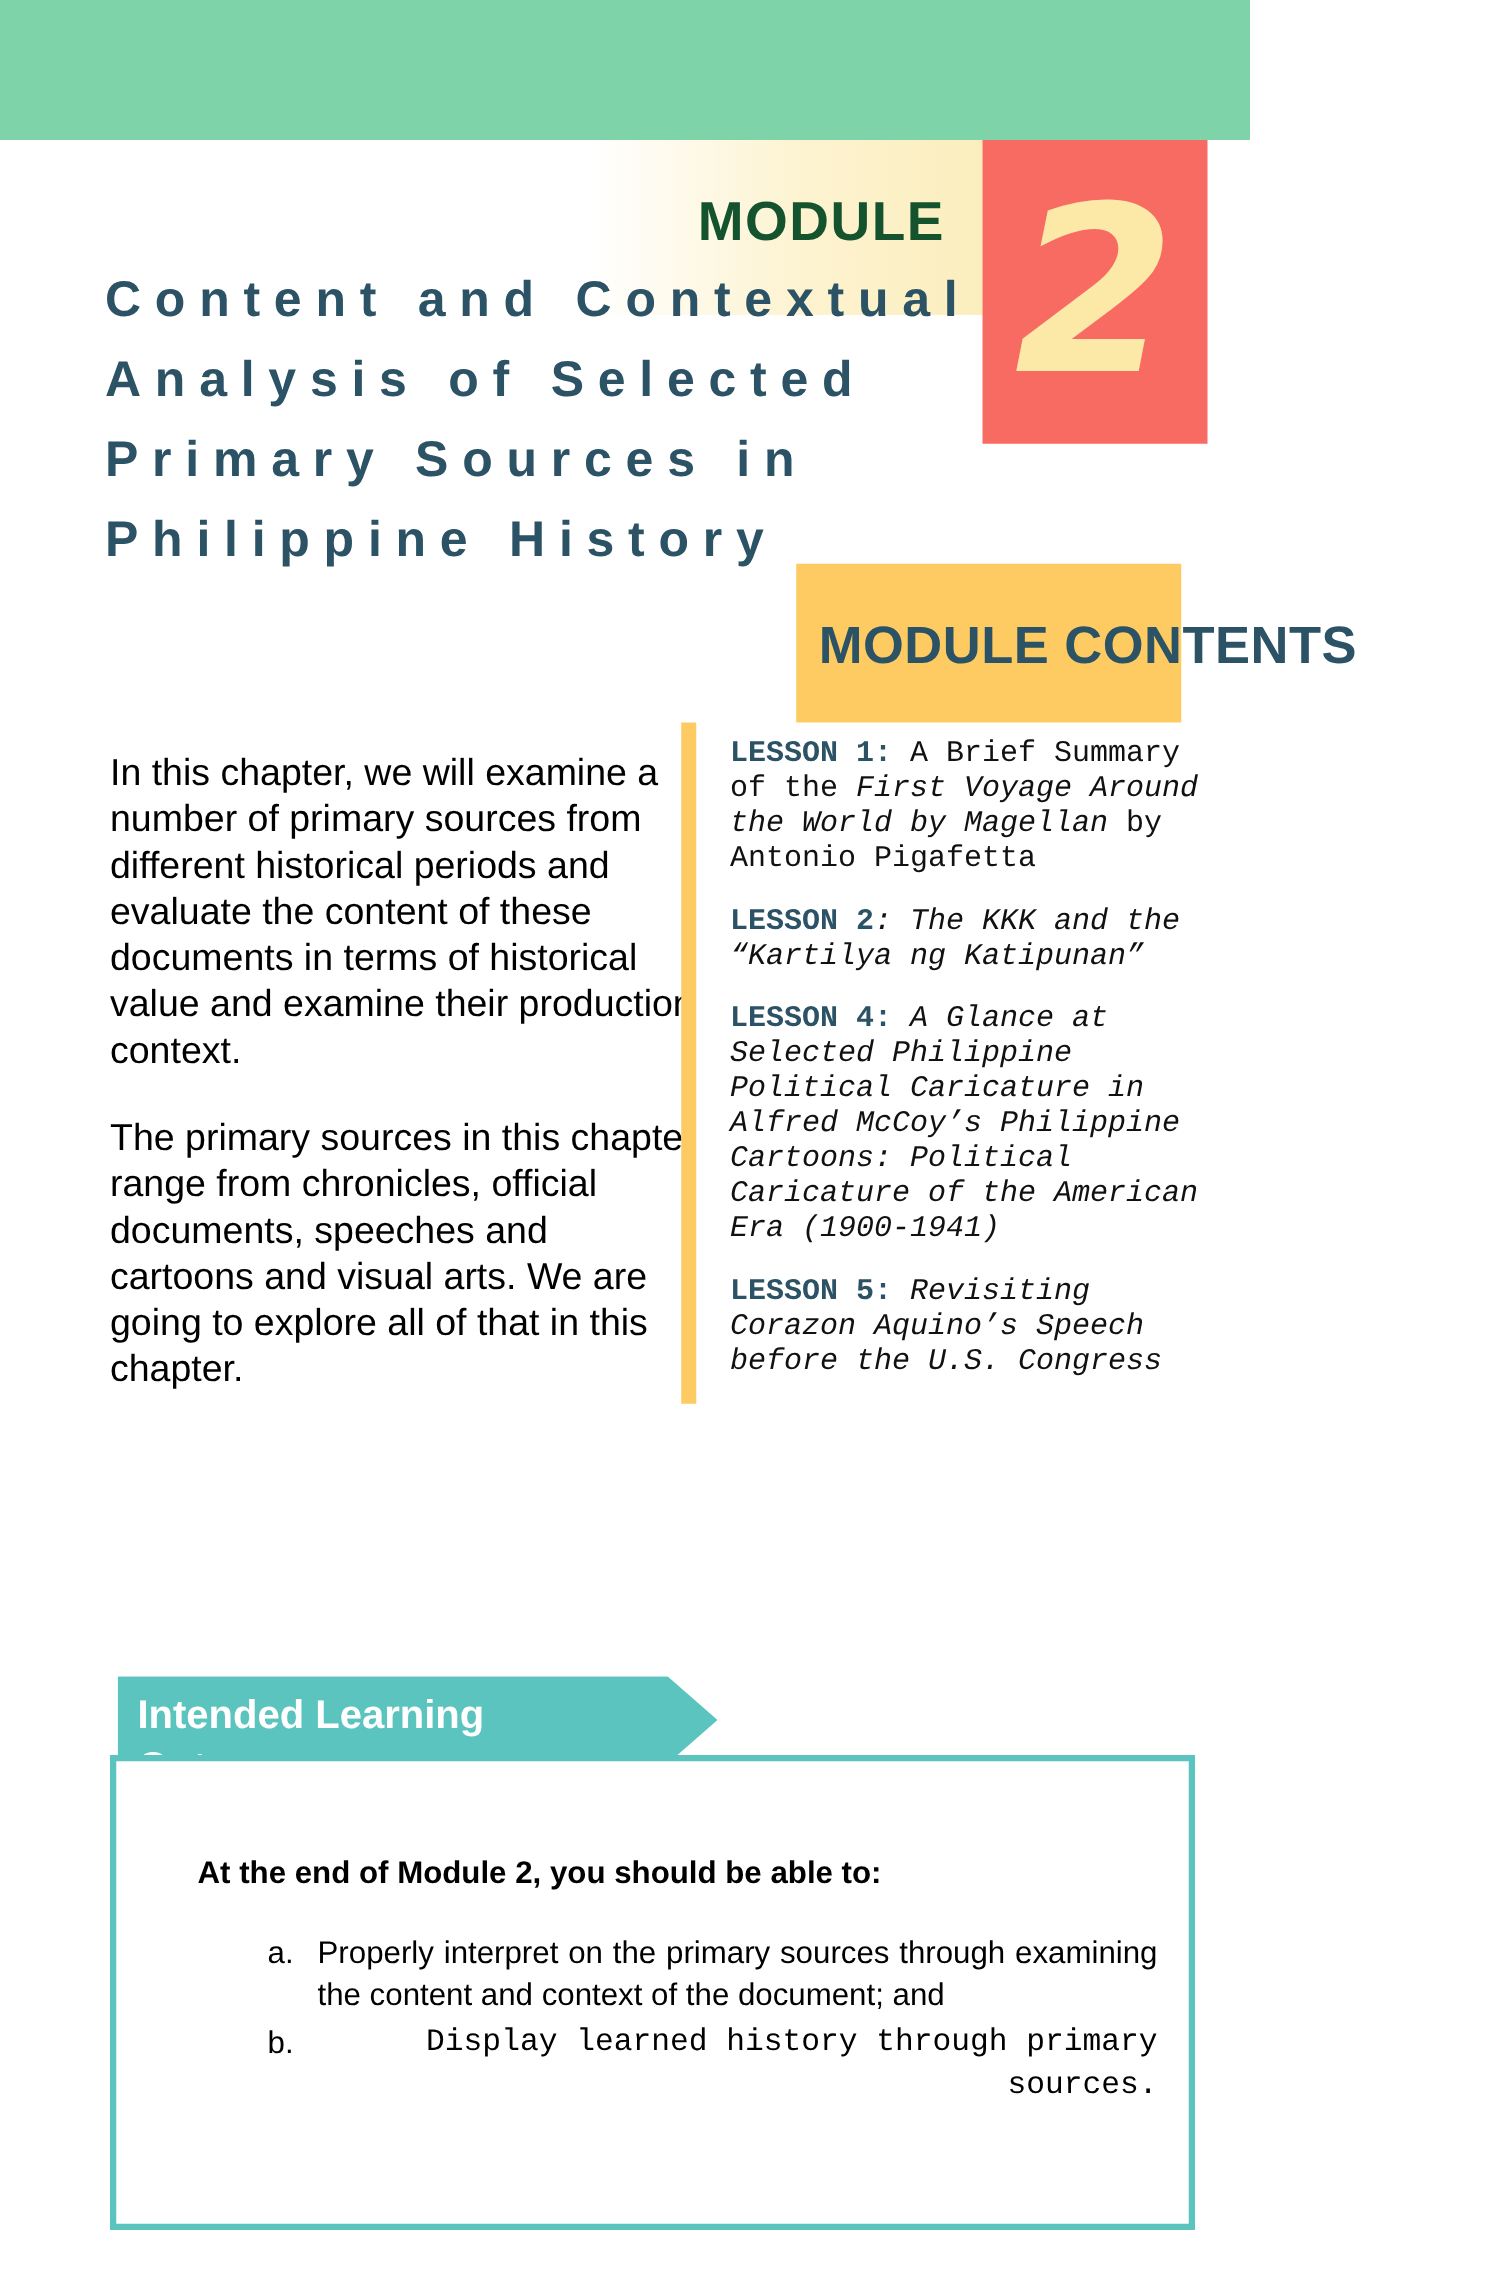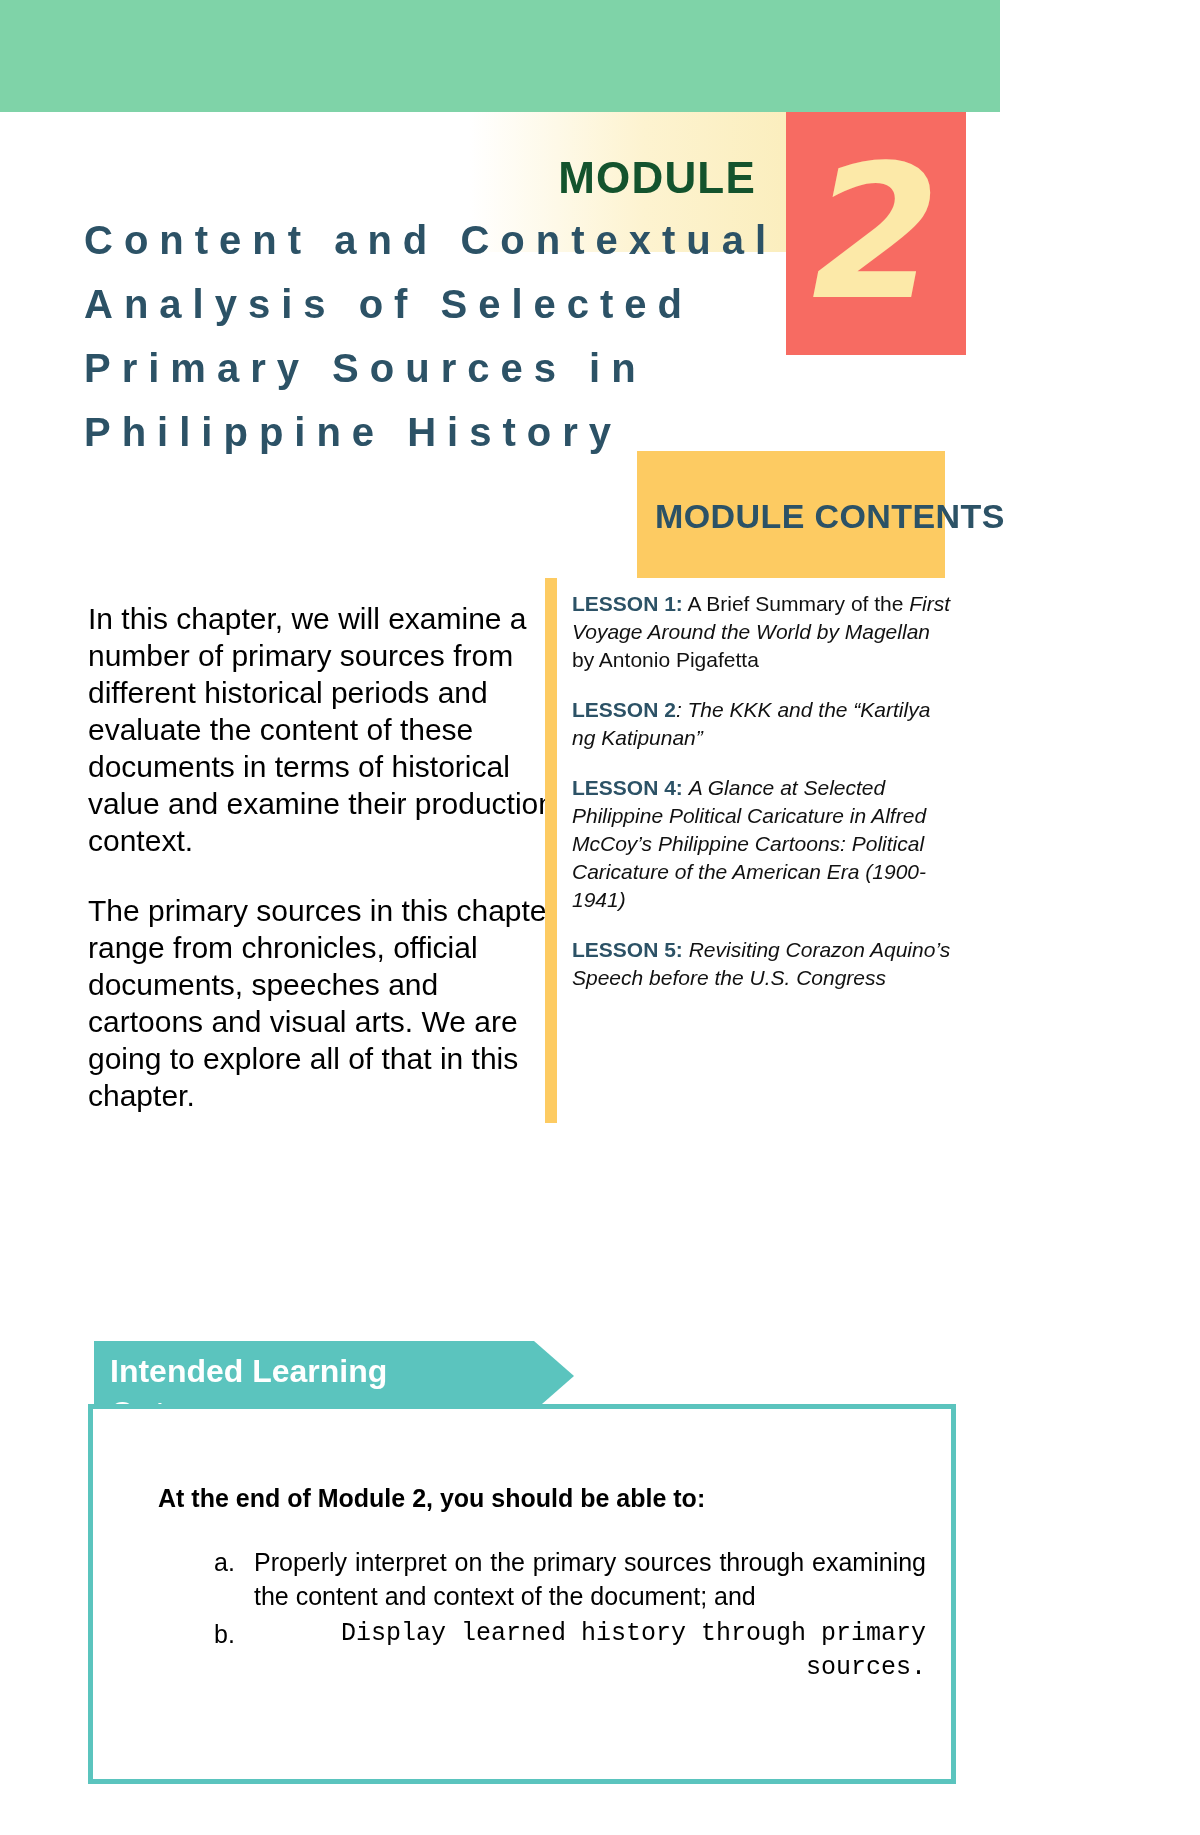--- a/index.html
+++ b/index.html
@@ -55,32 +55,32 @@
   #intro-block p{ margin:0; }
   #intro-block p + p { margin-top:33px; }
 
   
   #contents-header{
     position:absolute; left:637px; top:451px; width:308px; height:127px;
     background:#FDCB62;
   }
   #contents-title{
     position:absolute; left:637px; top:494px; width:308px;
-    color:#2C5266; font-size:34px; font-weight:bold;
+    color:#2C5266; font-size:42px; font-weight:bold;
     letter-spacing:.4px; line-height:44px; padding-left:18px;
     font-family:"Liberation Sans", sans-serif; white-space:nowrap;
   }
   #lesson-stripe{
     position:absolute; left:545px; top:578px; width:12px; height:545px;
     background:#FDCB62;
   }
   #lesson-list{
-    position:absolute; left:572px; top:590px; width:385px;
-    font-size:21px; line-height:28px; color:#111111;
-    font-family:Liberation Sans, sans-serif;
+    position:absolute; left:584px; top:590px; width:385px;
+    font-size:24px; line-height:28px; color:#111111;
+    font-family:Liberation Mono, monospace;
   }
   .lesson{ margin-bottom:22px; }
   .lesson-label{ color:#2C5266; font-weight:bold; font-style:normal; }
   .lesson-text{ font-style:italic; }
   .lesson-roman{ font-style:normal; }
 
   
   #ilo-banner{
     position:absolute; left:94px; top:1341px; width:480px; height:70px;
     background:#5BC4BE;

